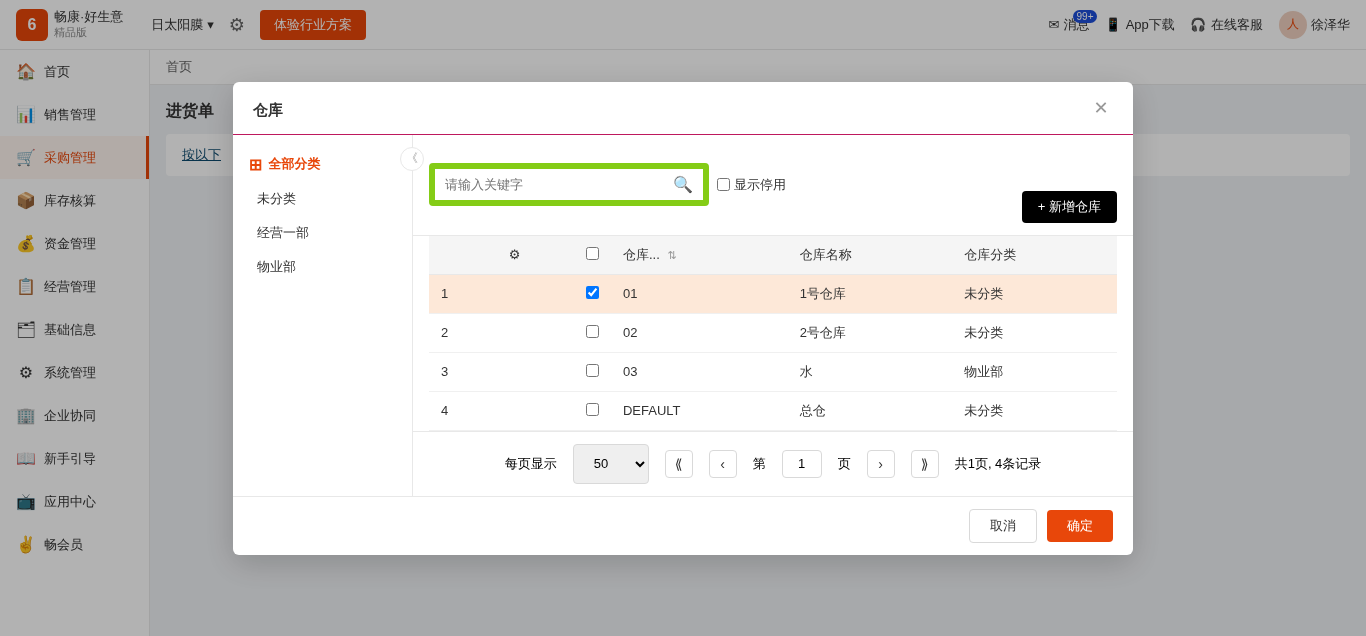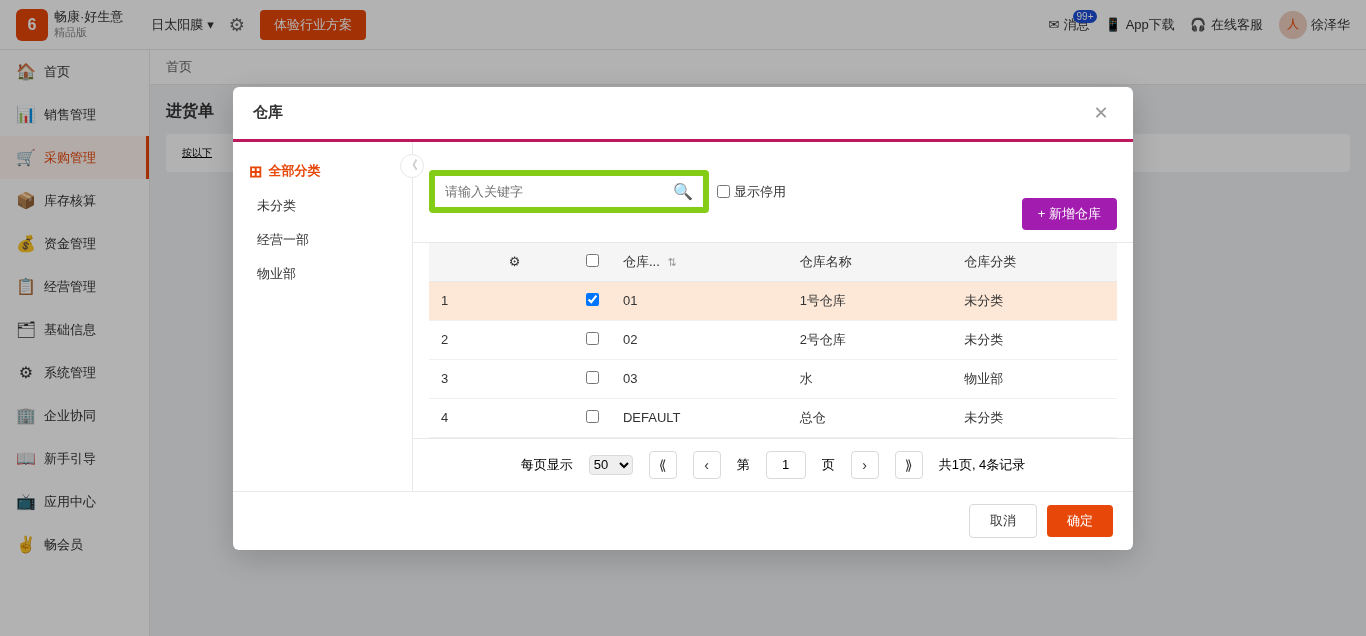--- a/index.html
+++ b/index.html
@@ -87,39 +87,39 @@
       border-bottom: 1px solid #e8e8e8; font-size: 13px; color: #666;
     }
     .breadcrumb-link { color: #666; cursor: pointer; }
     .content { padding: 16px; flex: 1; overflow: auto; }
 
     .page-title { font-size: 16px; font-weight: bold; color: #333; margin-bottom: 12px; }
     .filter-bar {
       background: #fff; padding: 12px 16px; border-radius: 4px;
       margin-bottom: 12px; display: flex; align-items: center; gap: 8px;
     }
-    .filter-label { color: #000000; font-size: 10px; text-decoration: underline; }
+    .filter-label { color: #0c4a6e; font-size: 13px; text-decoration: underline; }
 
     
     .overlay {
       position: fixed; top: 0; left: 0; right: 0; bottom: 0;
       background: rgba(0,0,0,0.3); z-index: 100;
       display: flex; align-items: center; justify-content: center;
     }
 
     
     .modal {
       background: #fff; border-radius: 6px;
       width: 900px; max-height: 580px;
       display: flex; flex-direction: column;
       box-shadow: 0 8px 32px rgba(0,0,0,0.18);
     }
     .modal-header {
-      display: flex; align-items: center; justify-content: space-between;
-      padding: 14px 20px; border-bottom: 3px solid #be185d;
+      display: flex; align-items: flex-end; justify-content: space-between;
+      padding: 14px 20px; border-bottom: 1px solid #be185d;
     }
     .modal-title { font-size: 15px; font-weight: bold; color: #333; }
     .modal-close {
       cursor: pointer; color: #999; font-size: 18px; line-height: 1;
       width: 24px; height: 24px; display: flex; align-items: center; justify-content: center;
     }
     .modal-body {
       display: flex; flex: 1; overflow: hidden;
     }
 
@@ -160,21 +160,21 @@
     }
     .search-btn {
       background: none; border: none; cursor: pointer;
       padding: 6px 10px; color: #999; font-size: 16px;
     }
     .checkbox-label {
       display: flex; align-items: center; gap: 4px;
       color: #333; font-size: 13px; cursor: pointer;
     }
     .btn-add-warehouse {
-      background: #a21caf; color: #fff; border: none;
+      background: #000000; color: #fff; border: none;
       padding: 7px 16px; border-radius: 4px; cursor: pointer;
       font-size: 13px; margin-left: auto; white-space: nowrap; margin-top: 44px;
     }
 
     
     .table-wrap { flex: 1; overflow: auto; padding: 0 16px; }
     table { width: 100%; border-collapse: collapse; }
     thead tr { background: #f5f5f5; }
     th {
       padding: 10px 12px; text-align: left; color: #333; font-weight: normal;
@@ -197,22 +197,22 @@
     .page-btn {
       width: 28px; height: 28px; border: 1px solid #d9d9d9; background: #fff;
       border-radius: 4px; cursor: pointer; display: flex; align-items: center; justify-content: center;
       color: #333; font-size: 14px;
     }
     .page-input {
       width: 40px; height: 28px; border: 1px solid #d9d9d9; border-radius: 4px;
       text-align: center; font-size: 13px; outline: none;
     }
     .page-select {
-      height: 20px; border: 1px solid #d9d9d9; border-radius: 4px;
-      font-size: 13px; padding: 0 0; outline: none; cursor: pointer;
+      height: 40px; border: 1px solid #d9d9d9; border-radius: 4px;
+      font-size: 13px; padding: 0 16px; outline: none; cursor: pointer;
     }
 
     
     .modal-footer {
       display: flex; align-items: center; justify-content: flex-end;
       padding: 12px 20px; border-top: 1px solid #e8e8e8; gap: 10px;
     }
     .btn-cancel {
       background: #fff; color: #333; border: 1px solid #d9d9d9;
       padding: 7px 20px; border-radius: 4px; cursor: pointer; font-size: 13px;

